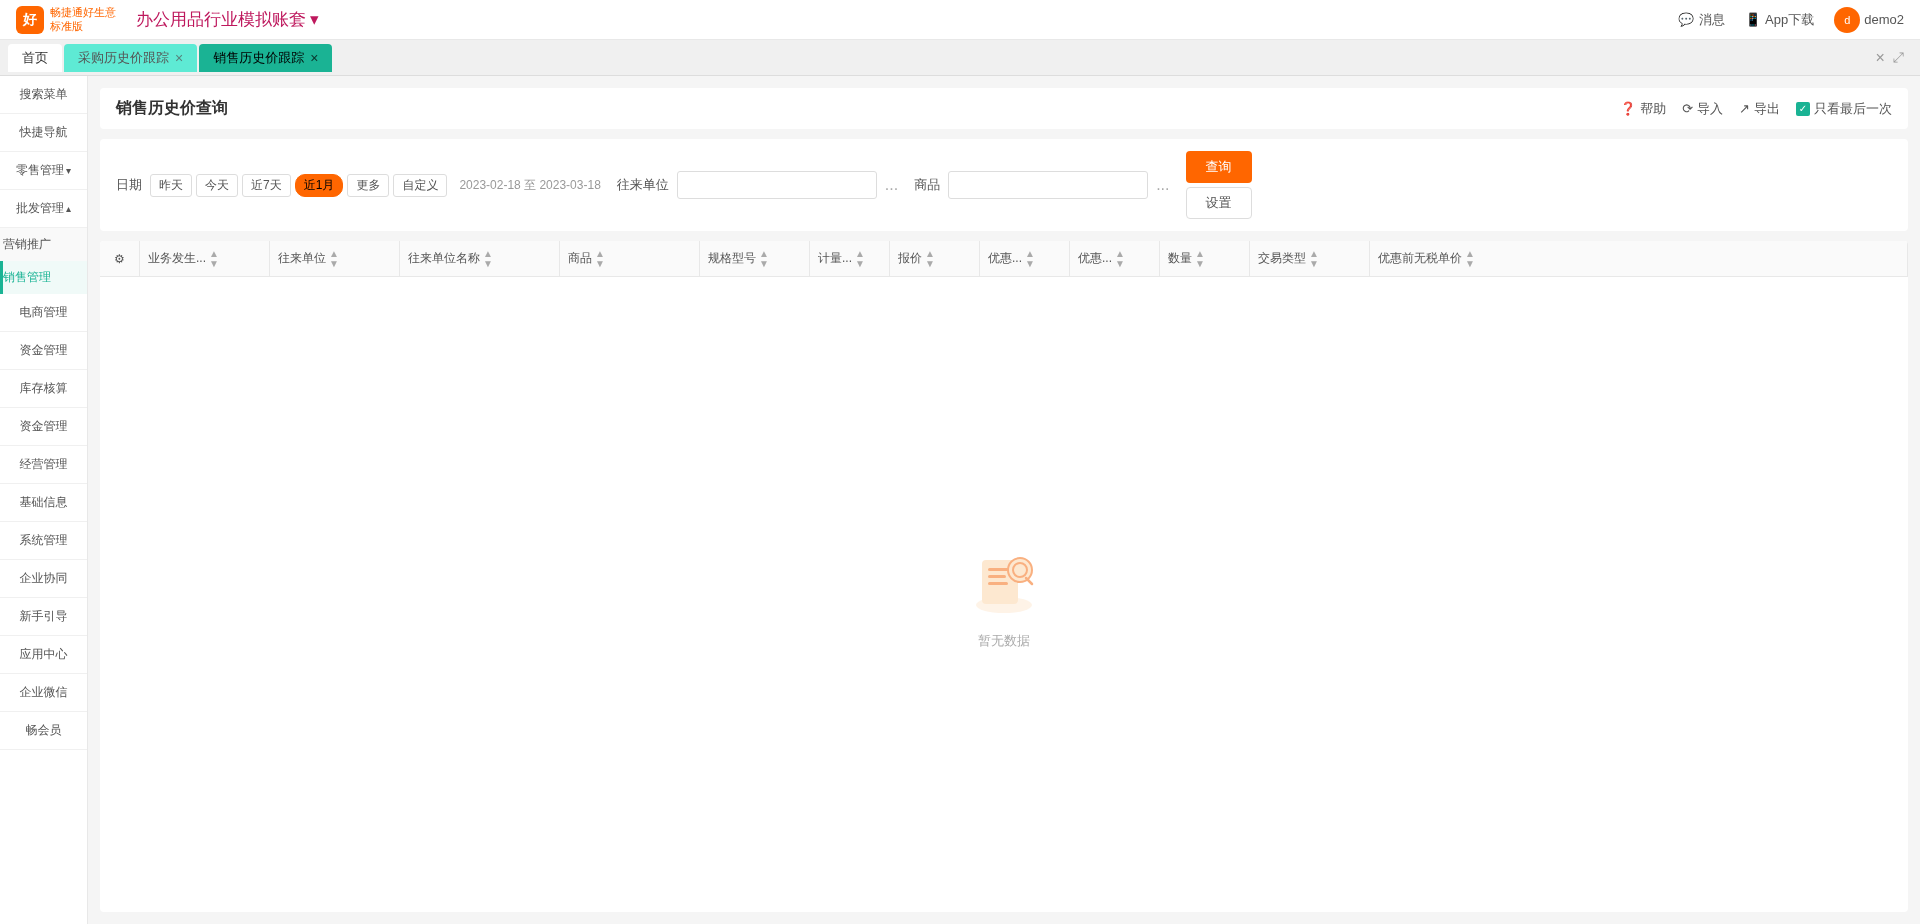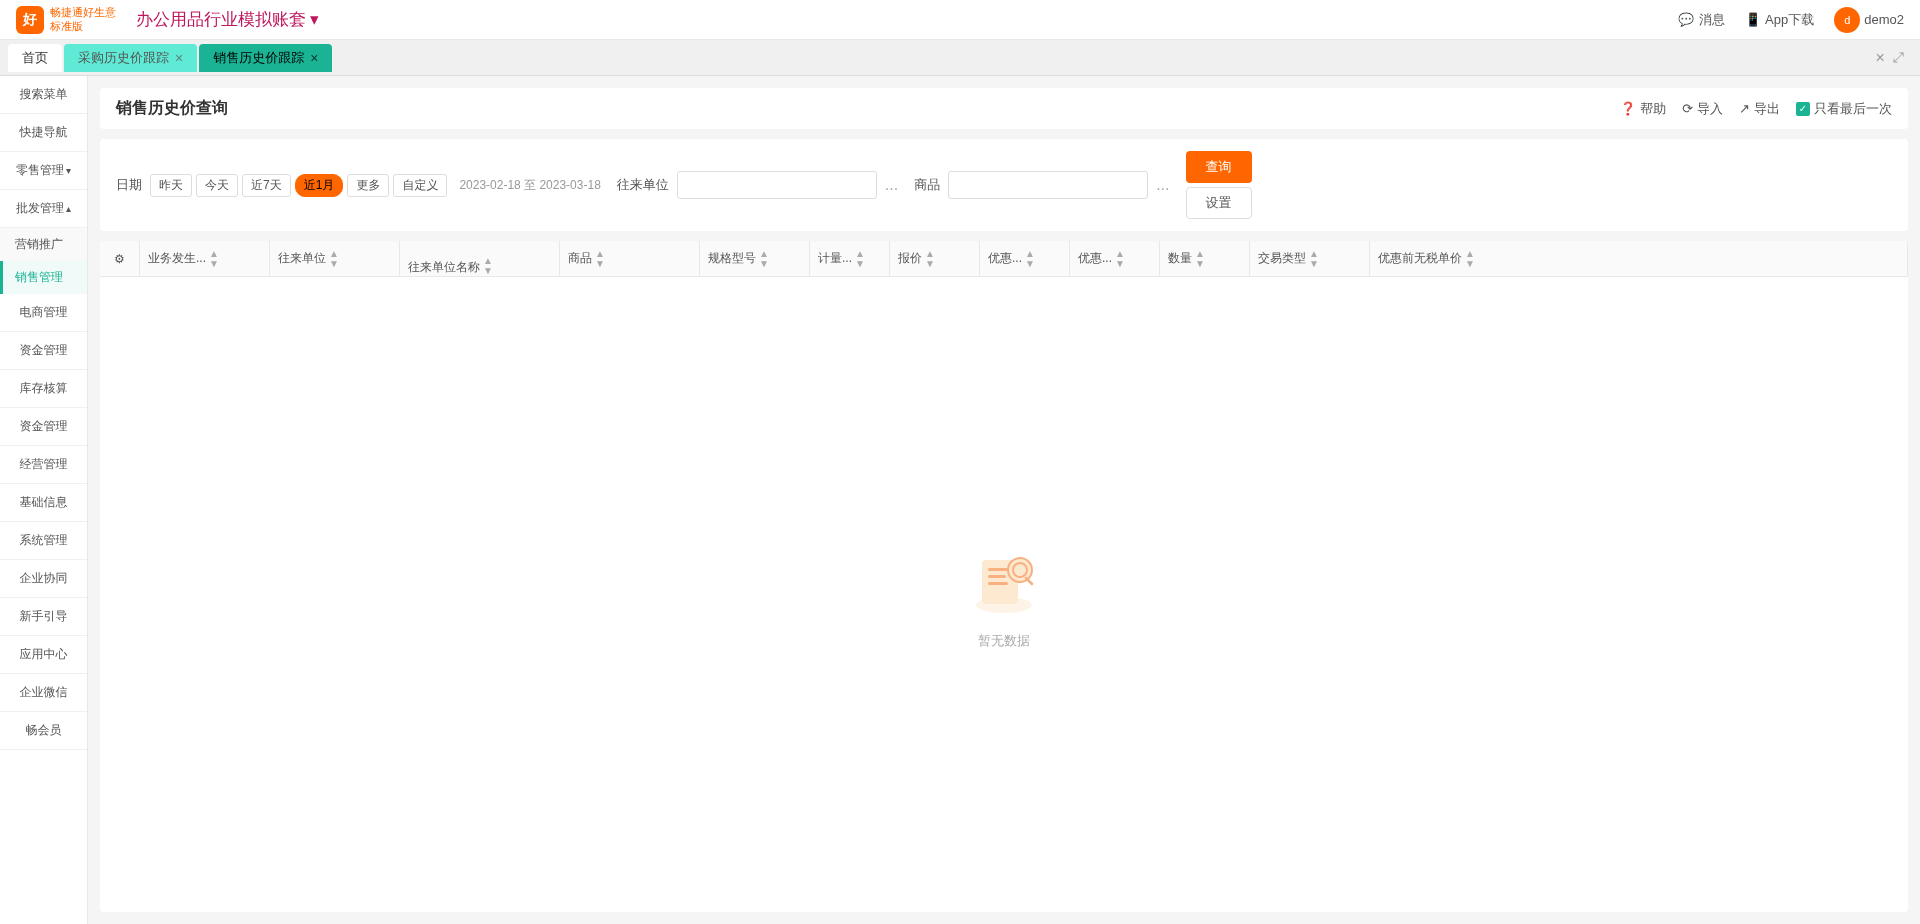--- a/index.html
+++ b/index.html
@@ -57,37 +57,37 @@
     .settings-btn { height: 32px; padding: 0 16px; background: #fff; color: #555; border: 1px solid #ddd; border-radius: 4px; font-size: 13px; cursor: pointer; }
     .btn-group { display: flex; flex-direction: column; gap: 4px; }
 
     
     .table-area { background: #fff; border-radius: 4px; flex: 1; overflow: hidden; display: flex; flex-direction: column; }
     .table-header { display: flex; align-items: center; background: #fafafa; border-bottom: 1px solid #e8e8e8; height: 36px; }
     .table-cell { padding: 0 8px; font-size: 12px; color: #555; display: flex; align-items: center; gap: 3px; border-right: 1px solid #e8e8e8; height: 100%; white-space: nowrap; overflow: hidden; }
     .table-cell.gear { width: 40px; justify-content: center; flex-shrink: 0; }
     .table-cell.col-date { width: 130px; flex-shrink: 0; }
     .table-cell.col-unit-code { width: 130px; flex-shrink: 0; }
-    .table-cell.col-unit-name { width: 160px; flex-shrink: 0; align-items: flex-end; }
+    .table-cell.col-unit-name { width: 160px; flex-shrink: 0; }
     .table-cell.col-goods { width: 140px; flex-shrink: 0; }
     .table-cell.col-spec { width: 110px; flex-shrink: 0; }
     .table-cell.col-unit { width: 80px; flex-shrink: 0; }
     .table-cell.col-price { width: 90px; flex-shrink: 0; }
     .table-cell.col-discount1 { width: 90px; flex-shrink: 0; }
     .table-cell.col-discount2 { width: 90px; flex-shrink: 0; }
     .table-cell.col-qty { width: 90px; flex-shrink: 0; }
     .table-cell.col-trade { width: 120px; flex-shrink: 0; }
     .table-cell.col-notax { flex: 1; }
     .sort-icon { color: #aaa; font-size: 10px; display: flex; flex-direction: column; line-height: 1; }
 
     
     .empty-state { flex: 1; display: flex; flex-direction: column; align-items: center; justify-content: center; gap: 12px; }
     .empty-icon { width: 80px; height: 80px; }
     .empty-text { color: #aaa; font-size: 13px; }
-    .sidebar-sub-item { padding: 8px 12px; font-size: 12px; color: #555; cursor: pointer; background: #f9f9f9; text-align: left; border-left: 3px solid transparent; }
+    .sidebar-sub-item { padding: 8px 0; font-size: 12px; color: #555; cursor: pointer; background: #f9f9f9; text-align: left; border-left: 3px solid transparent; }
     .sidebar-sub-item:hover, .sidebar-sub-item.active { color: #1ab394; border-left-color: #1ab394; background: #f0faf8; }
   </style>
 </head>
 <body>
 
 <div class="topbar">
   <div class="topbar-left">
     <div class="logo-area">
       <div class="logo-icon">好</div>
       <div class="logo-text">

